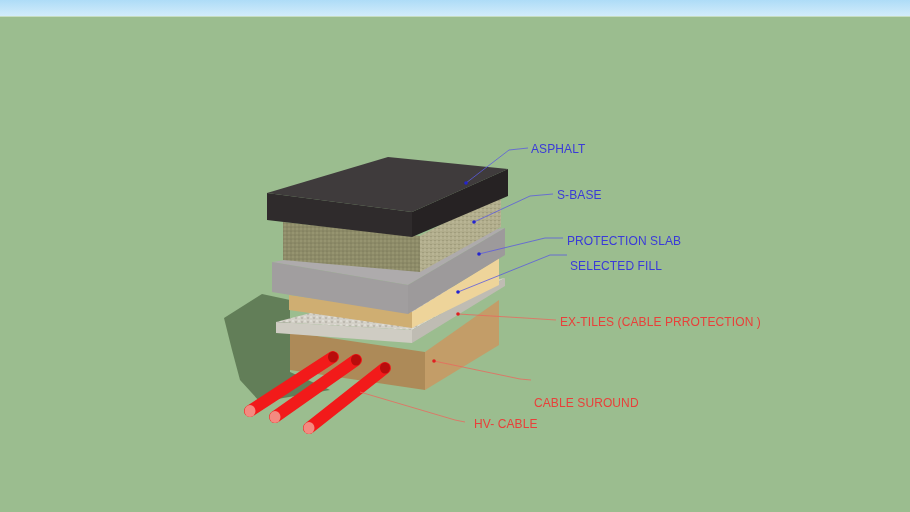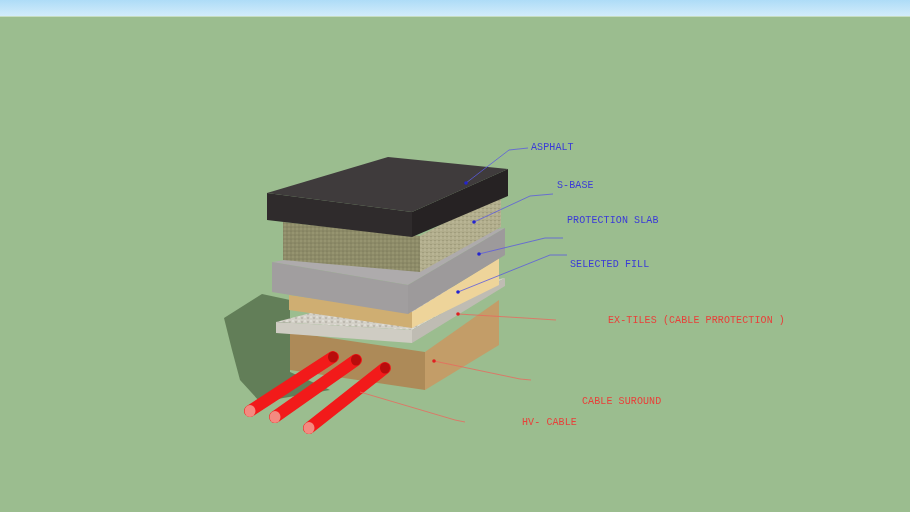--- a/index.html
+++ b/index.html
@@ -12,24 +12,24 @@
       position: absolute; left: 0; top: 0; width: 910px; height: 16px;
       background: linear-gradient(#aedcf7, #d2ecfb);
       border-bottom: 1px solid #c7ddc2;
     }
     .ground {
       position: absolute; left: 0; top: 17px; width: 910px; height: 495px;
       background: #9bbd8f;
     }
     svg.scene { position: absolute; left: 0; top: 0; }
     .label {
-      position: absolute; font-size: 10px; white-space: nowrap; letter-spacing: 0.1px; font-family: Liberation Mono, monospace;
+      position: absolute; font-size: 12px; white-space: nowrap; letter-spacing: 0.1px;
     }
     .label.blue { color: #3a3ad8; }
-    .label.red { color: #e8403a; margin-left: 48px; }
+    .label.red { color: #e8403a; }
   </style>
 </head>
 <body>
 
 <div class="sky"></div>
 <div class="ground"></div>
 
 <svg class="scene" width="910" height="512" viewBox="0 0 910 512">
   <defs>
     <pattern id="grain" width="4" height="4" patternUnits="userSpaceOnUse">
@@ -113,18 +113,18 @@
     <circle cx="466" cy="183" r="1.8" fill="#2424d0"></circle>
     <circle cx="474" cy="222" r="1.8" fill="#2424d0"></circle>
     <circle cx="479" cy="254" r="1.8" fill="#2424d0"></circle>
     <circle cx="458" cy="292" r="1.8" fill="#2424d0"></circle>
     <circle cx="458" cy="314" r="1.8" fill="#e02020"></circle>
     <circle cx="434" cy="361" r="1.8" fill="#e02020"></circle>
   </g>
 </svg>
 
 <div class="label blue" style="left:531px; top:142px;">ASPHALT</div>
-<div class="label blue" style="left:557px; top:180px;">S-BASE</div>
-<div class="label blue" style="left:567px; top:215px;">PROTECTION SLAB</div>
+<div class="label blue" style="left:557px; top:188px;">S-BASE</div>
+<div class="label blue" style="left:567px; top:234px;">PROTECTION SLAB</div>
 <div class="label blue" style="left:570px; top:259px;">SELECTED FILL</div>
 <div class="label red" style="left:560px; top:315px;">EX-TILES (CABLE PRROTECTION )</div>
 <div class="label red" style="left:534px; top:396px;">CABLE SUROUND</div>
 <div class="label red" style="left:474px; top:417px;">HV- CABLE</div>
 
 </body></html>

